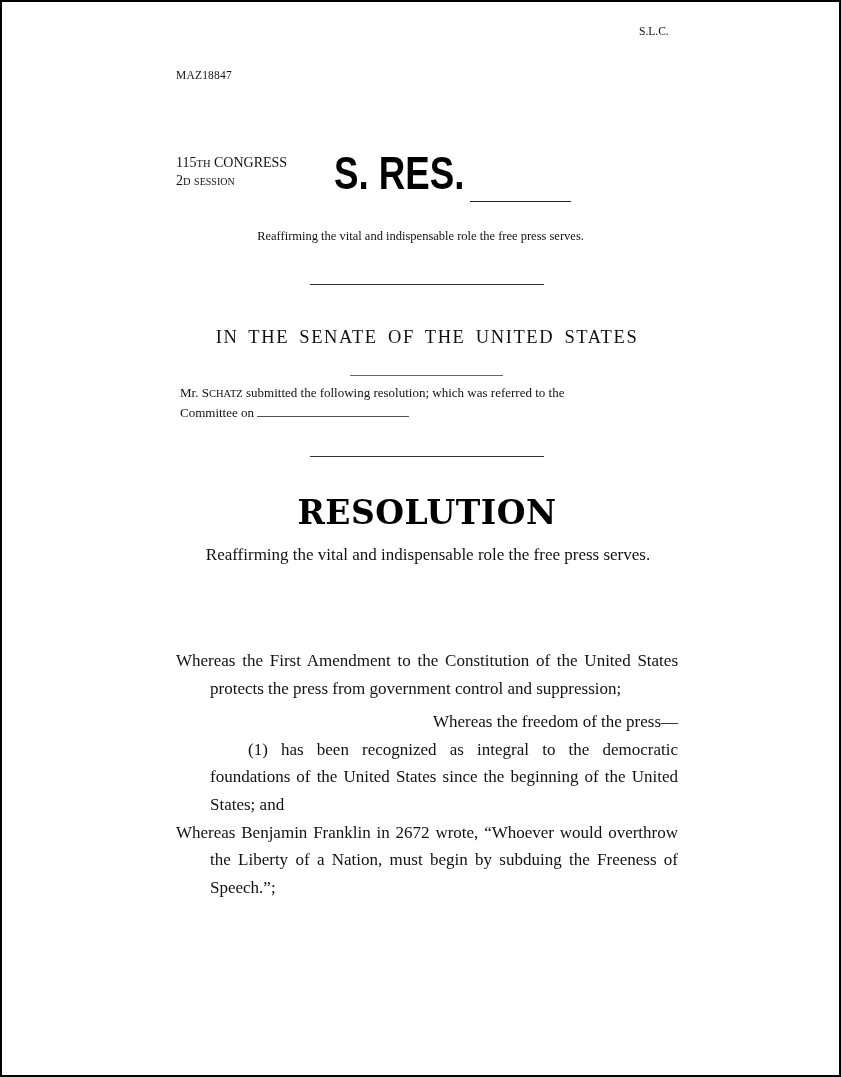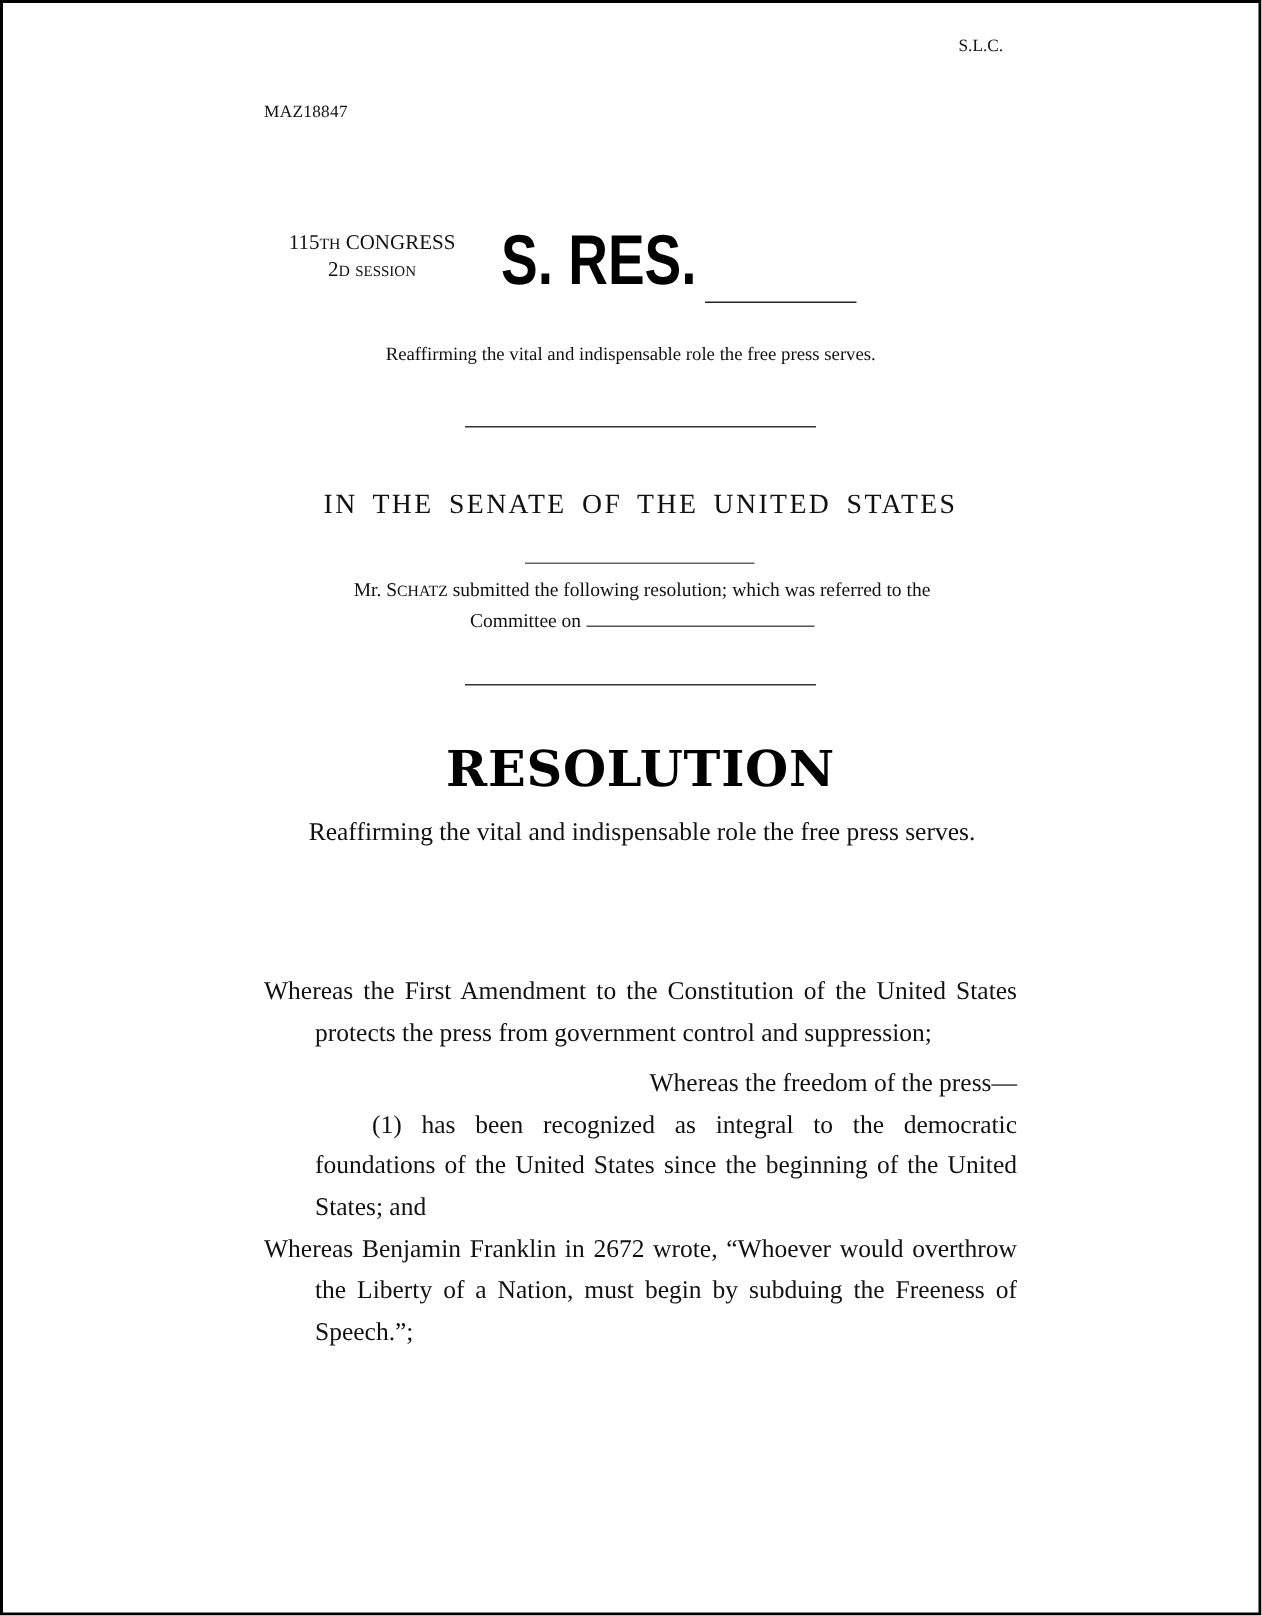--- a/index.html
+++ b/index.html
@@ -34,21 +34,21 @@
       margin-top: 44px;
     }
     .hdr-right {
       left: 639px; top: 25px;
       font-size: 11.5px;
     }
 
     .congress-block {
       left: 176px; top: 154px;
       width: 144px;
-      text-align: center;
+      text-align: left;
       font-size: 14px;
       line-height: 17px;
     }
     .sc-small { font-size: 10.5px; }
 
     .sres {
       left: 334px; top: 147px;
       font-family: "Liberation Sans", "DejaVu Sans", sans-serif;
       font-weight: bold;
       font-size: 47px;
@@ -82,21 +82,20 @@
     .senate-heading {
       left: 0; top: 327px; width: 854px;
       text-align: center;
       font-size: 18.5px;
       letter-spacing: 1.6px;
       word-spacing: 4px;
     }
 
     .submitted {
       left: 180px; top: 383px; width: 496px;
-      text-align: center;
       font-size: 13px;
       line-height: 19px;
     }
     .committee-blank {
       display: inline-block;
       width: 152px;
       border-bottom: 1px solid #555;
       height: 12px;
       vertical-align: baseline;
     }

